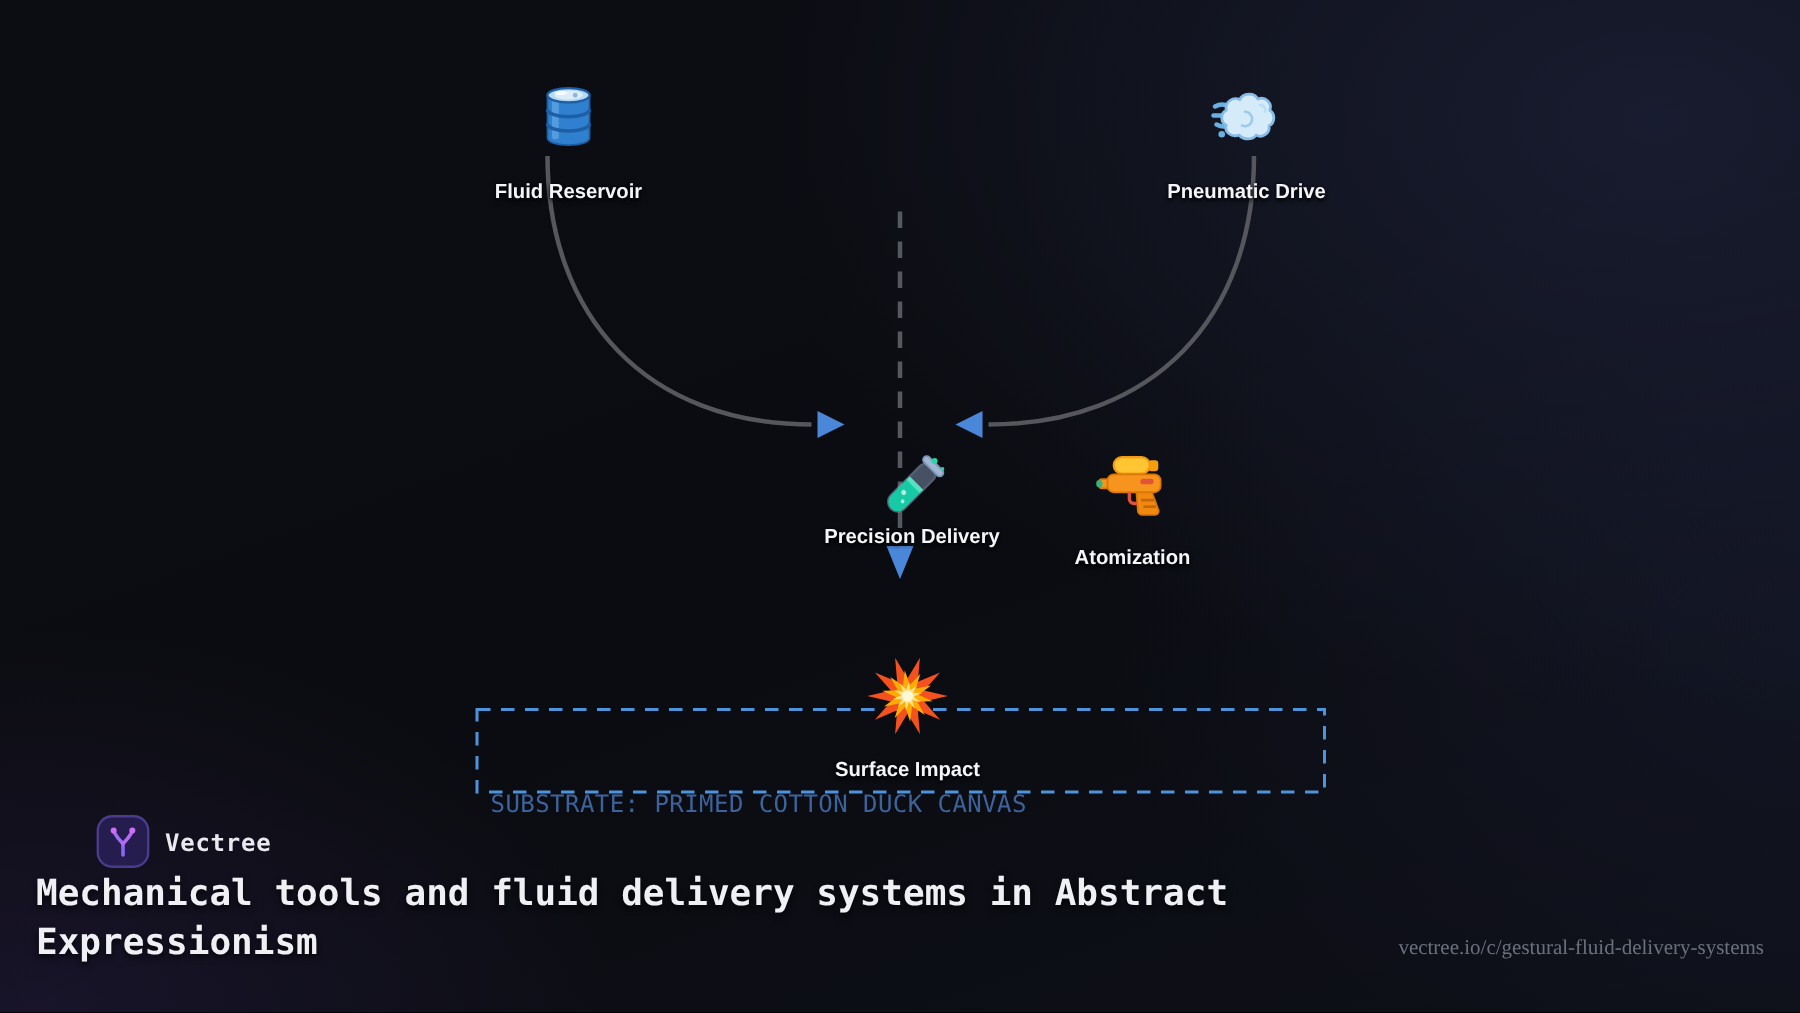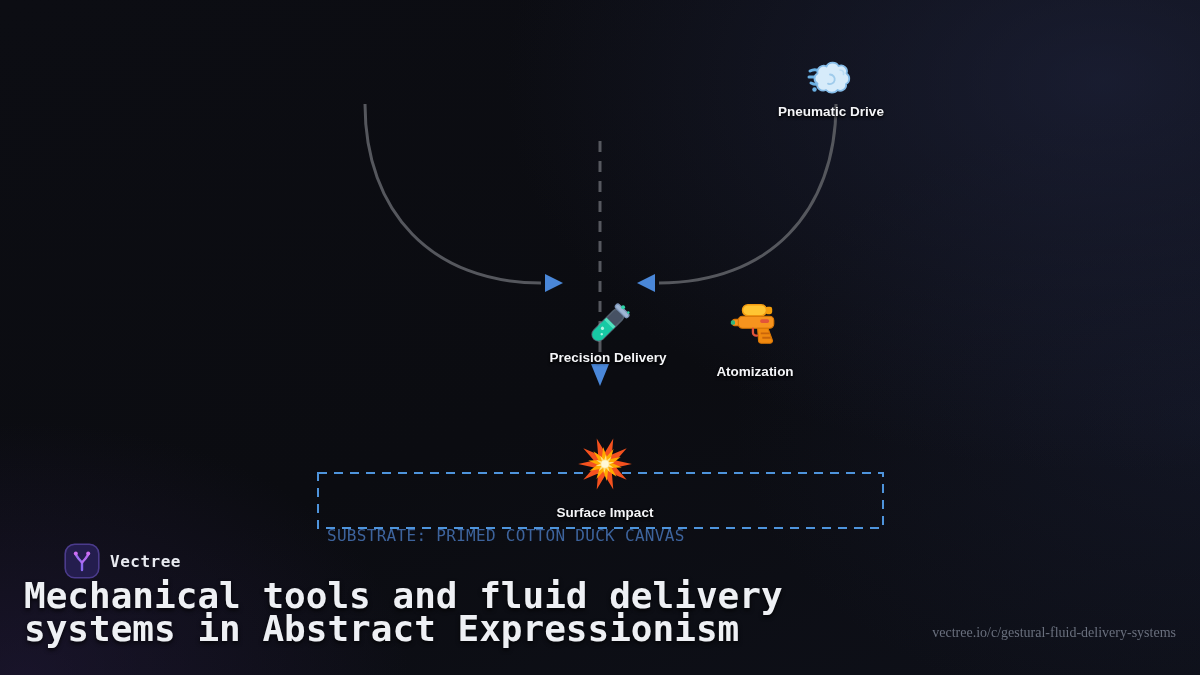--- a/index.html
+++ b/index.html
@@ -32,21 +32,21 @@
   .node-label {
     font-size: 13.5px;
     font-weight: bold;
     color: #f4f5f8;
     text-shadow: 0 2px 3px rgba(0,0,0,0.9), 0 0 2px rgba(0,0,0,0.7);
     white-space: nowrap;
   }
   #node-fluid-reservoir   { left: 269px; top: 54px; }
   #node-fluid-reservoir .node-label   { margin-top: 18px; }
   #node-pneumatic-drive   { left: 721px; top: 54px; }
-  #node-pneumatic-drive .node-label   { margin-top: 2px; }
+  #node-pneumatic-drive .node-label   { margin-top: 18px; }
   #node-precision-delivery{ left: 498px; top: 300px; }
   #node-precision-delivery .node-label{ }
   #node-atomization       { left: 645px; top: 298px; }
   #node-atomization .node-label       { margin-top: 16px; }
   #node-surface-impact    { left: 495px; top: 436px; }
   #node-surface-impact .node-label    { margin-top: 13px; }
   .substrate-note {
     position: absolute;
     left: 327px; top: 526px;
     font-family: "DejaVu Sans Mono", monospace;
@@ -68,21 +68,21 @@
     font-size: 16px;
     font-weight: bold;
     letter-spacing: 0.5px;
     color: #e8eaf0;
   }
   .title {
     position: absolute;
     left: 24px; top: 579px;
     width: 820px;
     font-family: "DejaVu Sans Mono", monospace;
-    font-size: 36px;
+    font-size: 24px;
     font-weight: bold;
     line-height: 33px;
     color: #eef0f4;
     text-shadow: 0 2px 4px rgba(0,0,0,0.8);
   }
   .card-url {
     position: absolute;
     right: 24px; top: 625px;
     font-family: Liberation Serif, serif;
     font-size: 14px;
@@ -101,20 +101,35 @@
 
     <path d="M836,104 C836,212 769,283 659,283" fill="none" stroke="#55575d" stroke-width="3"></path>
     <polygon points="655,274 655,292 637,283" fill="#4a87d8"></polygon>
 
     <path d="M600,141 L600,362" fill="none" stroke="#56585f" stroke-width="3" stroke-dasharray="11 9"></path>
     <polygon points="591,364 609,364 600,386" fill="#4a87d8"></polygon>
 
     <rect x="318" y="473" width="565" height="55" fill="none" stroke="#4e94dc" stroke-width="2" stroke-dasharray="9 7"></rect>
   </svg>
 
+  <div class="node" id="node-fluid-reservoir">
+    <div class="node-icon">
+      <svg width="48" height="48" viewBox="0 0 48 48">
+        <path d="M10,9.5 V38 a14,4.8 0 0 0 28,0 V9.5 Z" fill="#2f80cf" stroke="#1d5fa6" stroke-width="1.2"></path>
+        <rect x="13" y="12" width="4.5" height="27" rx="2.2" fill="#6db1e8" opacity="0.6"></rect>
+        <path d="M10,19 a14,4.8 0 0 0 28,0" fill="none" stroke="#1d5fa6" stroke-width="2.4"></path>
+        <path d="M10,28.5 a14,4.8 0 0 0 28,0" fill="none" stroke="#1d5fa6" stroke-width="2.4"></path>
+        <ellipse cx="24" cy="9.5" rx="14" ry="4.8" fill="#b7d9f1" stroke="#1d5fa6" stroke-width="1.5"></ellipse>
+        <ellipse cx="24" cy="9.3" rx="9.5" ry="3" fill="#dcedf8"></ellipse>
+        <circle cx="28.5" cy="9.5" r="1.6" fill="#8fb8d8"></circle>
+        <ellipse cx="19" cy="8" rx="4" ry="1.4" fill="#ffffff" opacity="0.75"></ellipse>
+      </svg>
+    </div>
+    <div class="node-label">Fluid Reservoir</div>
+  </div>
 
   <div class="node" id="node-pneumatic-drive">
     <div class="node-icon">
       <svg width="48" height="48" viewBox="0 0 48 48">
         <path d="M3,17 C6,15.3 9.5,15.3 12.5,17" fill="none" stroke="#69b0e3" stroke-width="3" stroke-linecap="round"></path>
         <path d="M2,23 L13,23" fill="none" stroke="#69b0e3" stroke-width="3" stroke-linecap="round"></path>
         <path d="M4,29 C7,30.6 10,30.6 12.5,29.6" fill="none" stroke="#69b0e3" stroke-width="3" stroke-linecap="round"></path>
         <circle cx="7.5" cy="35.5" r="2.2" fill="#69b0e3"></circle>
         <path d="M19,36 C14,38 9,34 10.5,29.5 C6.5,27.5 6.5,21.5 10.5,19.5 C9.5,14 15,10 19.5,12.5 C21.5,7.5 29.5,7.5 31.5,12 C36.5,10 41.5,14.5 39.5,19.5 C43.5,22 43,28 39,30 C40,35 34,38.5 30.5,36 C28,39.5 22,39.5 19,36 Z" fill="#d6ebfa" stroke="#85bce8" stroke-width="1.8" stroke-linejoin="round"></path>
         <path d="M23,20.5 a4.8,4.8 0 1 1 -2,9.2" fill="none" stroke="#9fcbeb" stroke-width="1.8" stroke-linecap="round"></path>

